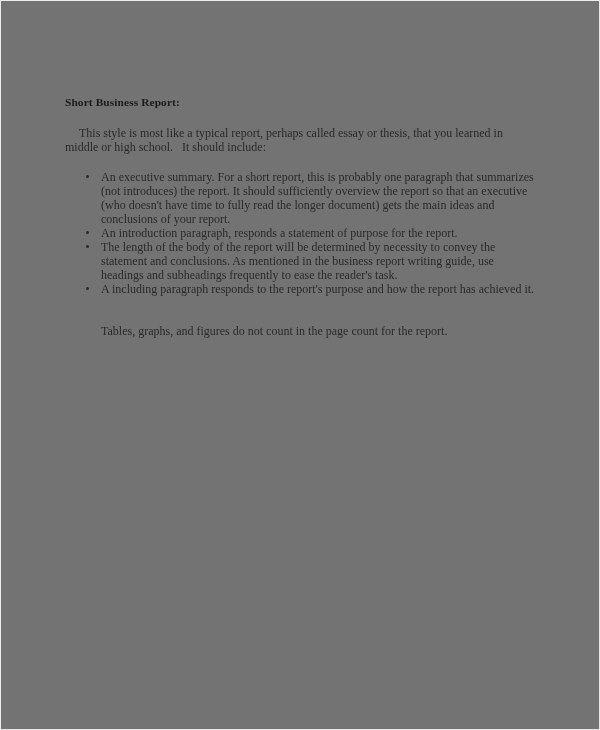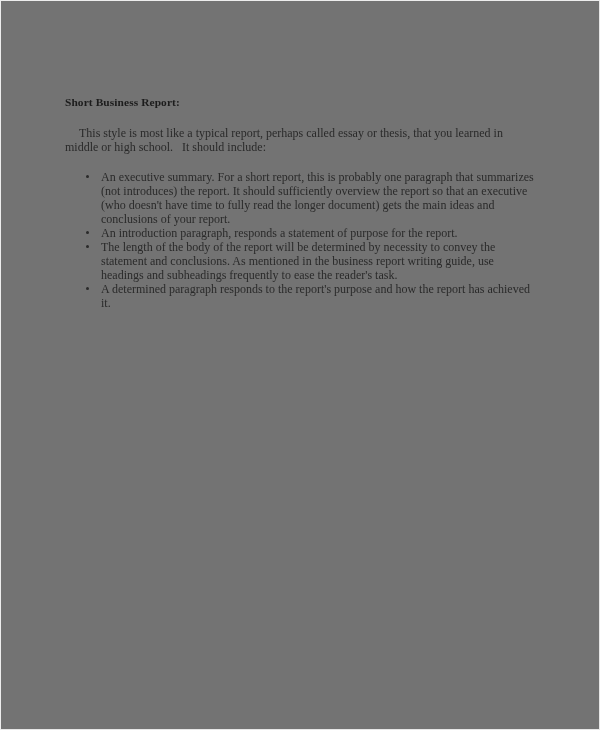--- a/index.html
+++ b/index.html
@@ -134,23 +134,24 @@
         <span class="bullet-text">An introduction paragraph, responds a statement of purpose for the report.</span>
       </li>
 
       <li class="doc-text bullet-item">
         <span class="bullet-marker"></span>
         <span class="bullet-text">The length of the body of the report will be determined by necessity to convey the statement and conclusions.  As mentioned in the business report writing guide, use headings and subheadings frequently to ease the reader's task.</span>
       </li>
 
       <li class="doc-text bullet-item">
         <span class="bullet-marker"></span>
-        <span class="bullet-text">A determined paragraph responds to the report's purpose and how the report has achieved it.</span>
+        <span class="bullet-text">A including paragraph responds to the report's purpose and how the report has achieved it.</span>
       </li>
 
     </ul>
 
+    <p class="doc-text closing-para">Tables, graphs, and figures do not count in the page count for the report.</p>
 
     <div class="lower-blank"></div>
 
   </div>
 
 </div>
 
 </body></html>

